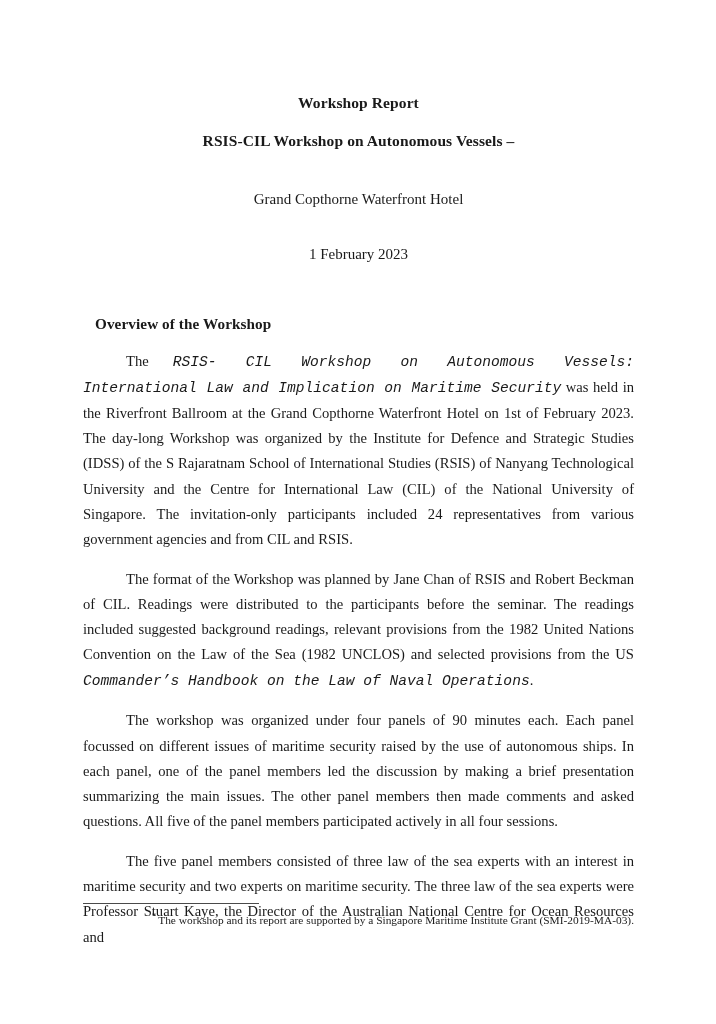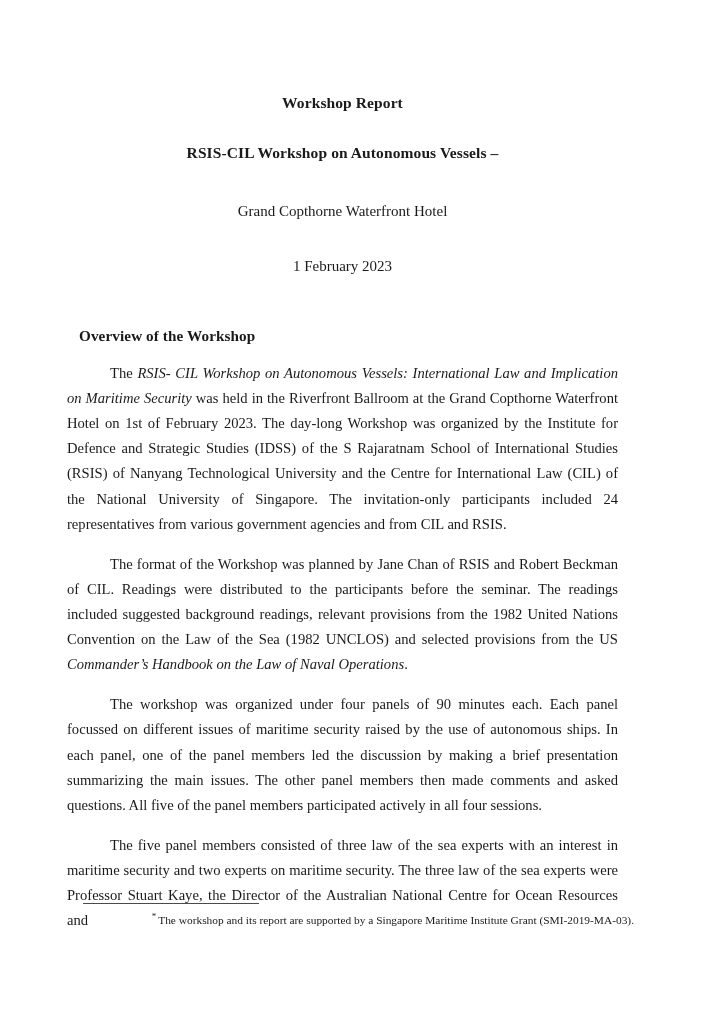--- a/index.html
+++ b/index.html
@@ -17,38 +17,38 @@
   }
   .page {
     position: absolute;
     left: 0; top: 0;
     width: 716px;
     height: 1024px;
     background: #ffffff;
   }
   .content {
     position: absolute;
-    left: 67px;
+    left: 83px;
     top: 0;
     width: 551px;
   }
 
   
   .title-block {
     padding-top: 93px;
     text-align: center;
   }
   .doc-title-main {
     font-size: 15.5px;
     font-weight: bold;
     line-height: 1.35;
     letter-spacing: 0.1px;
   }
   .doc-title-sub {
-    margin-top: 26px;
+    margin-top: 14px;
     font-size: 15.5px;
     font-weight: bold;
     line-height: 1.62;
     letter-spacing: 0.1px;
   }
   .doc-title-sub .line2 {
     display: block;
   }
   sup.fn-marker {
     font-size: 10px;
@@ -88,20 +88,21 @@
     text-align: justify;
     text-indent: 43px;
     text-justify: inter-word;
     hyphens: none;
   }
   .body-par.first {
     margin-top: 16px;
   }
   .body-par i {
     font-style: italic;
+    font-family: Liberation Mono, monospace;
   }
 
   
   .footnote-area {
     position: absolute;
     left: 83px;
     top: 903px;
     width: 551px;
   }
   .footnote-rule {

